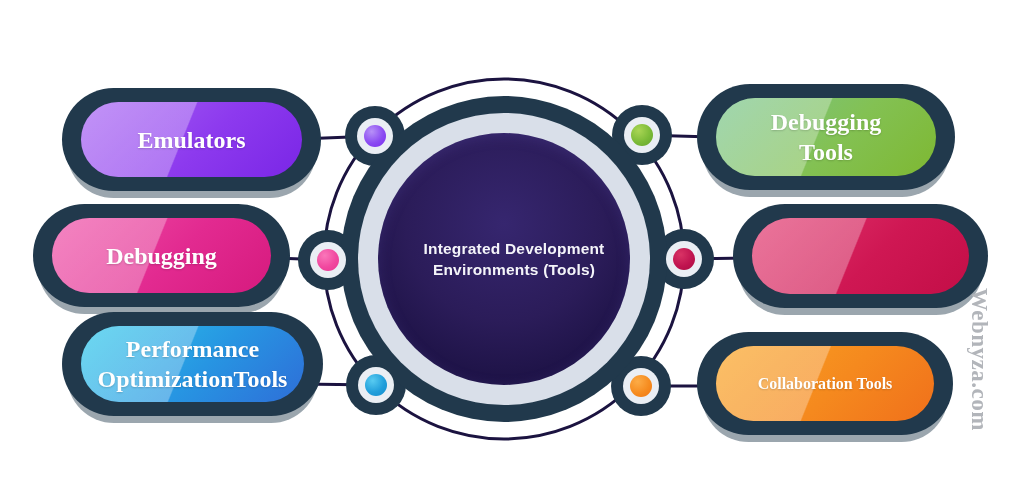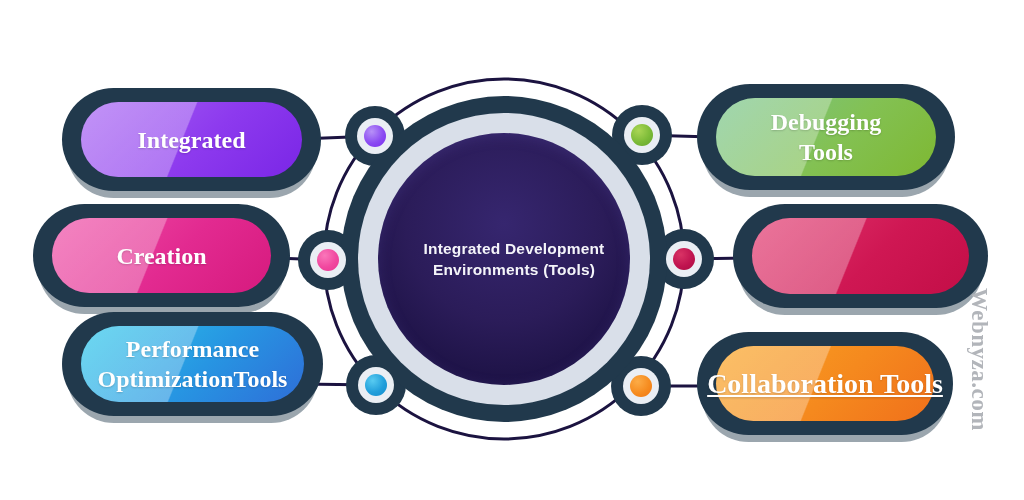--- a/index.html
+++ b/index.html
@@ -61,21 +61,21 @@
   .g-orange {background:linear-gradient(135deg,#f9a422 0%,#f5891e 55%,#f0701b 100%);}
 
   .p-emulators    {left:62px; top:88px; width:259px;height:103px;}
   .p-libraries    {left:33px; top:204px;width:257px;height:103px;}
   .p-performance  {left:62px; top:312px;width:261px;height:104px;}
   .p-debugging    {left:697px;top:84px; width:258px;height:106px;}
   .p-asset        {left:733px;top:204px;width:255px;height:104px;}
   .p-collaboration{left:697px;top:332px;width:256px;height:103px;}
   .p-debugging .pill-label{max-width:150px;}
   .p-asset .pill-label{max-width:200px;}
-  .p-collaboration .pill-label{white-space:nowrap;font-size:28px;text-decoration:underline;}
+  .p-collaboration .pill-label{white-space:nowrap;font-size:16px;}
 
   
   .watermark{
     left:966px;top:288px;z-index:8;writing-mode:vertical-rl;
     color:#b2b5ba;font-weight:700;font-size:23px;letter-spacing:.5px;
     font-family:"Liberation Serif", serif;
   }
 </style>
 </head>
 <body>
@@ -123,28 +123,28 @@
   <div class="abs round dot" style="left:358px;top:367px;">
       <div class="dot-core core-blue"></div>
     </div>
   <div class="abs round dot" style="left:623px;top:368px;">
       <div class="dot-core core-orange"></div>
     </div>
 
   <div class="abs pill p-emulators">
     <div class="pill-inner g-purple">
       <div class="gloss"></div>
-      <div class="pill-label">Integrated</div>
+      <div class="pill-label">Emulators</div>
     </div>
   </div>
 
   <div class="abs pill p-libraries">
     <div class="pill-inner g-pink">
       <div class="gloss"></div>
-      <div class="pill-label">Creation</div>
+      <div class="pill-label">Debugging</div>
     </div>
   </div>
 
   <div class="abs pill p-performance">
     <div class="pill-inner g-cyan">
       <div class="gloss"></div>
       <div class="pill-label">Performance OptimizationTools</div>
     </div>
   </div>
 

